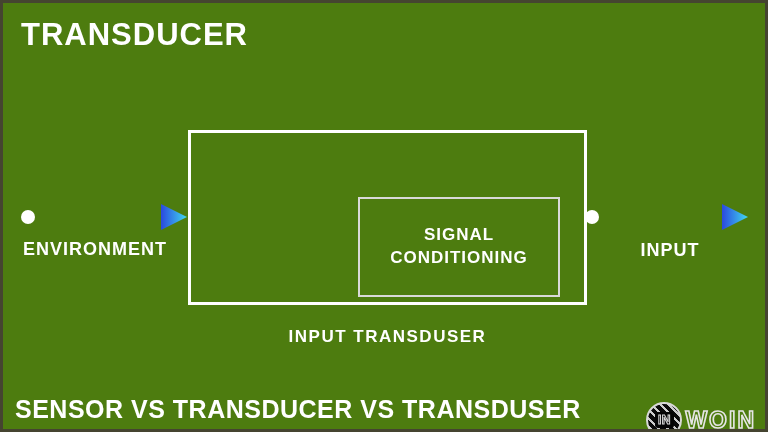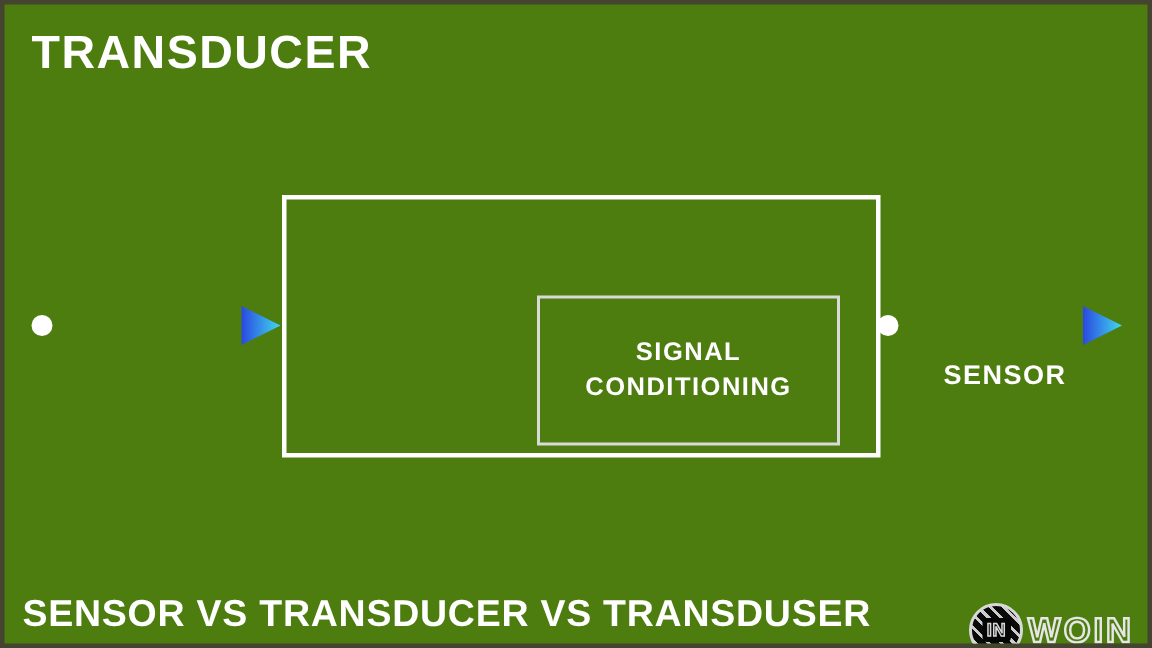--- a/index.html
+++ b/index.html
@@ -105,28 +105,30 @@
       <linearGradient id="headGradR" x1="0" y1="0" x2="1" y2="0">
         <stop offset="0" stop-color="#2a49e0"></stop>
         <stop offset="1" stop-color="#41d9f0"></stop>
       </linearGradient>
     </defs>
     <line x1="14" y1="18" x2="140" y2="18" stroke="url(#lineGradR)" stroke-width="5"></line>
     <polygon points="139,5 165,18 139,31" fill="url(#headGradR)"></polygon>
     <circle cx="9" cy="18" r="7" fill="#ffffff"></circle>
   </svg>
 
-  <div class="signal-label">SENSOR</div>
+  <div class="env-label">ENVIRONMENT</div>
+  <div class="signal-label">INPUT</div>
 
   <div class="outer-box">
     <div class="inner-box signal-box">
       <span class="box-label">SIGNAL CONDITIONING</span>
     </div>
   </div>
 
+  <div class="box-caption">INPUT TRANSDUSER</div>
 
   <div class="footer-caption">SENSOR VS TRANSDUCER VS TRANSDUSER</div>
 
   <div class="logo">
     <div class="logo-badge">
       <span class="logo-badge-inner">IN</span>
     </div>
     <span class="logo-text">WOIN</span>
   </div>
 

